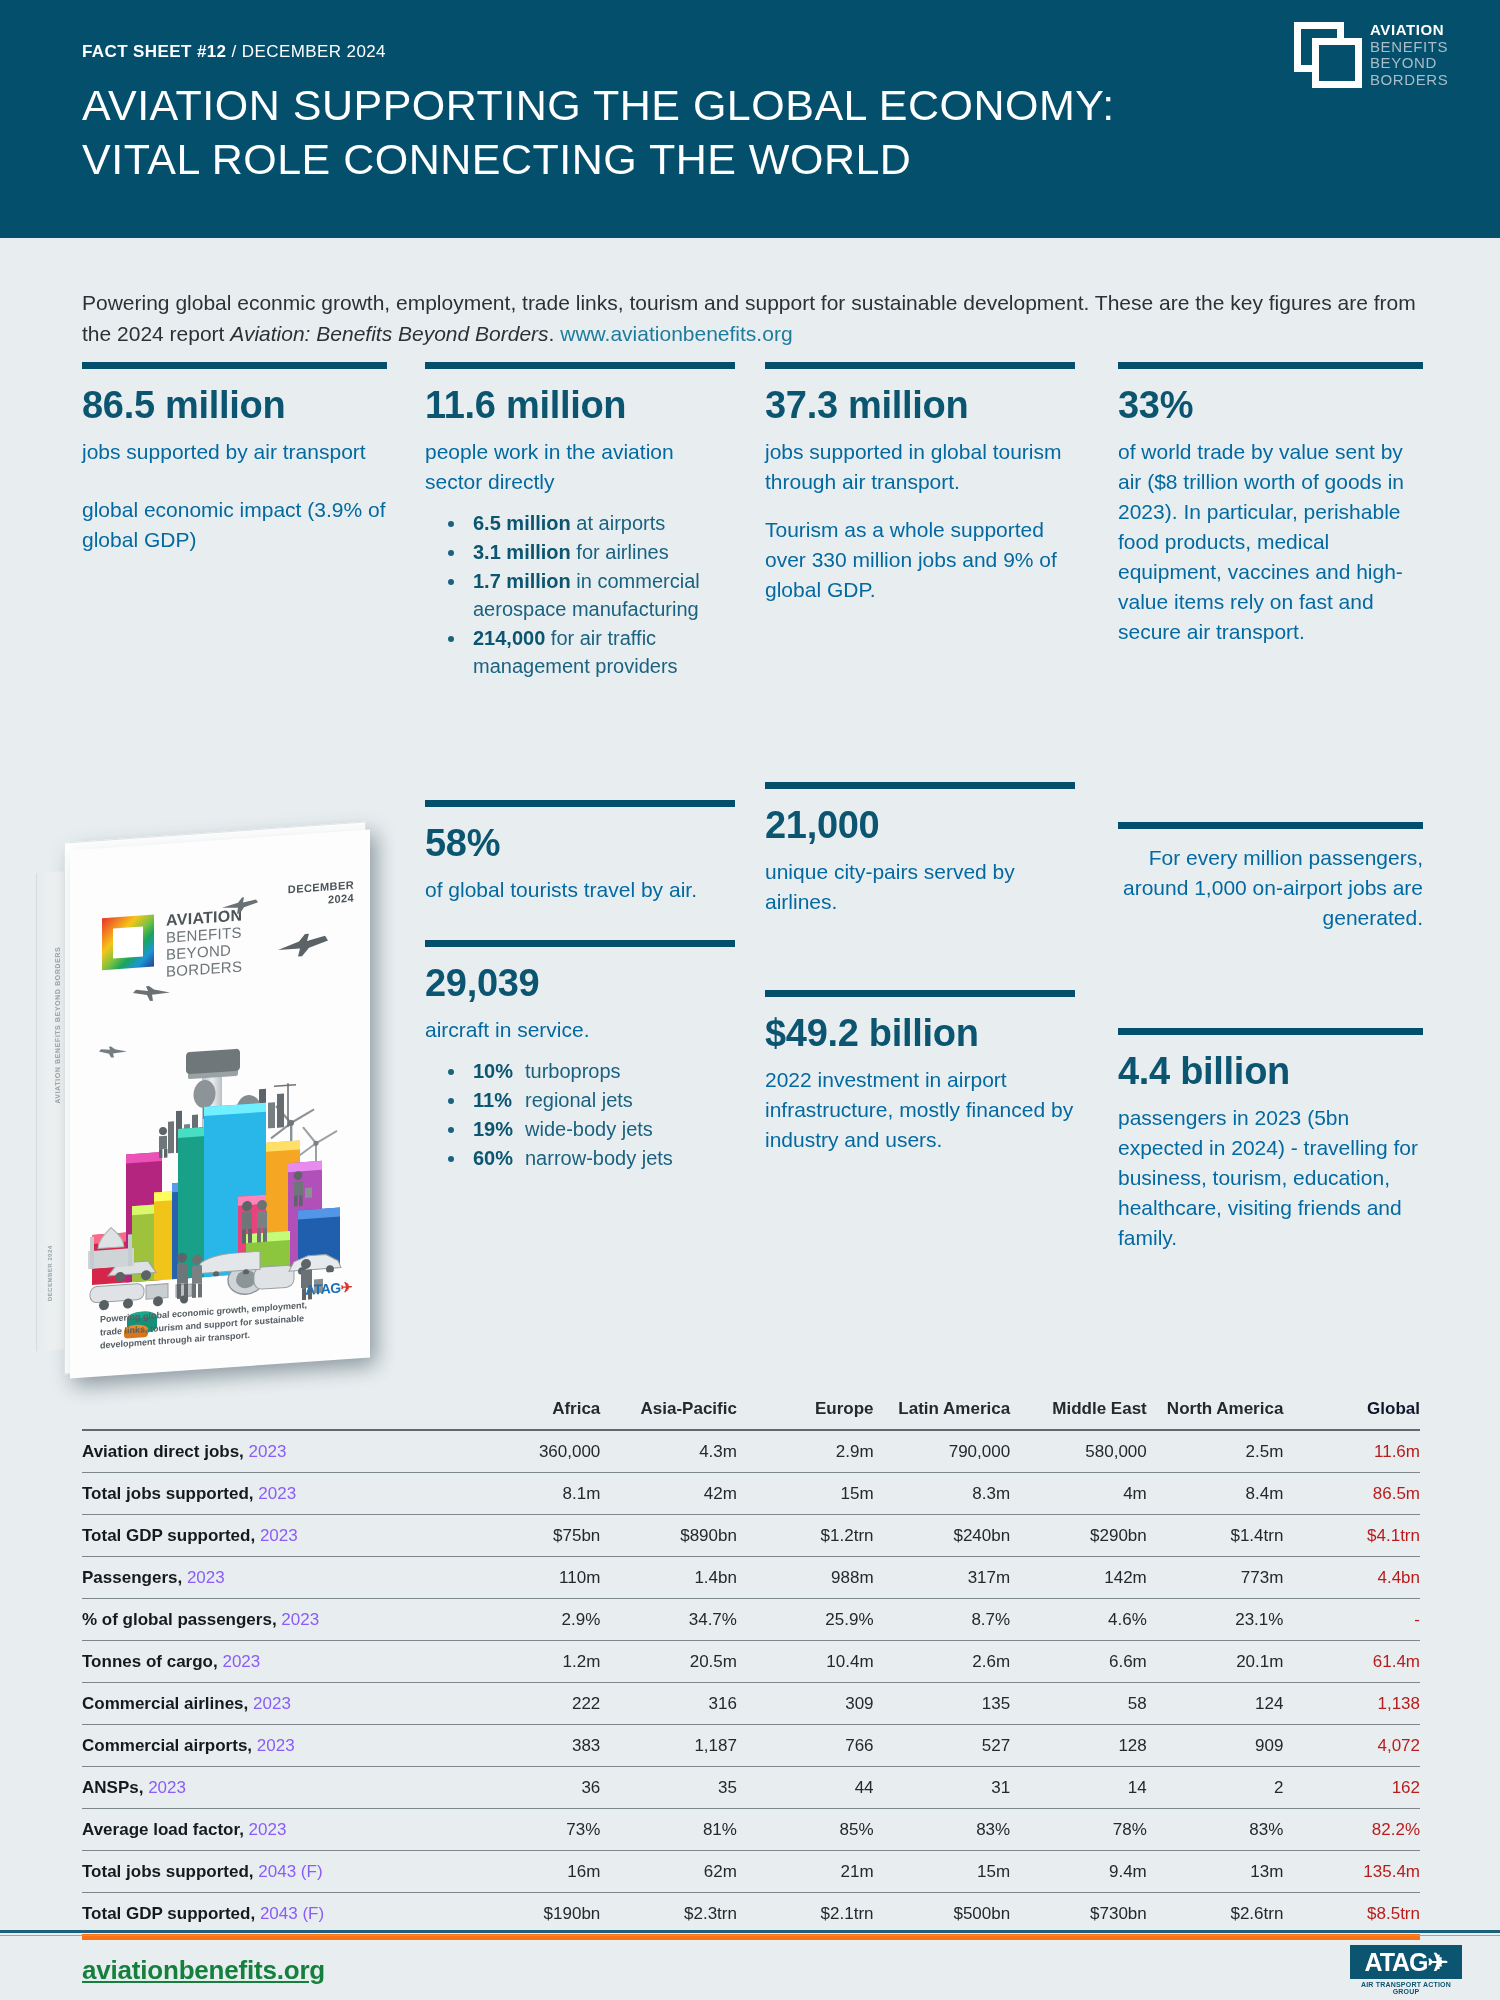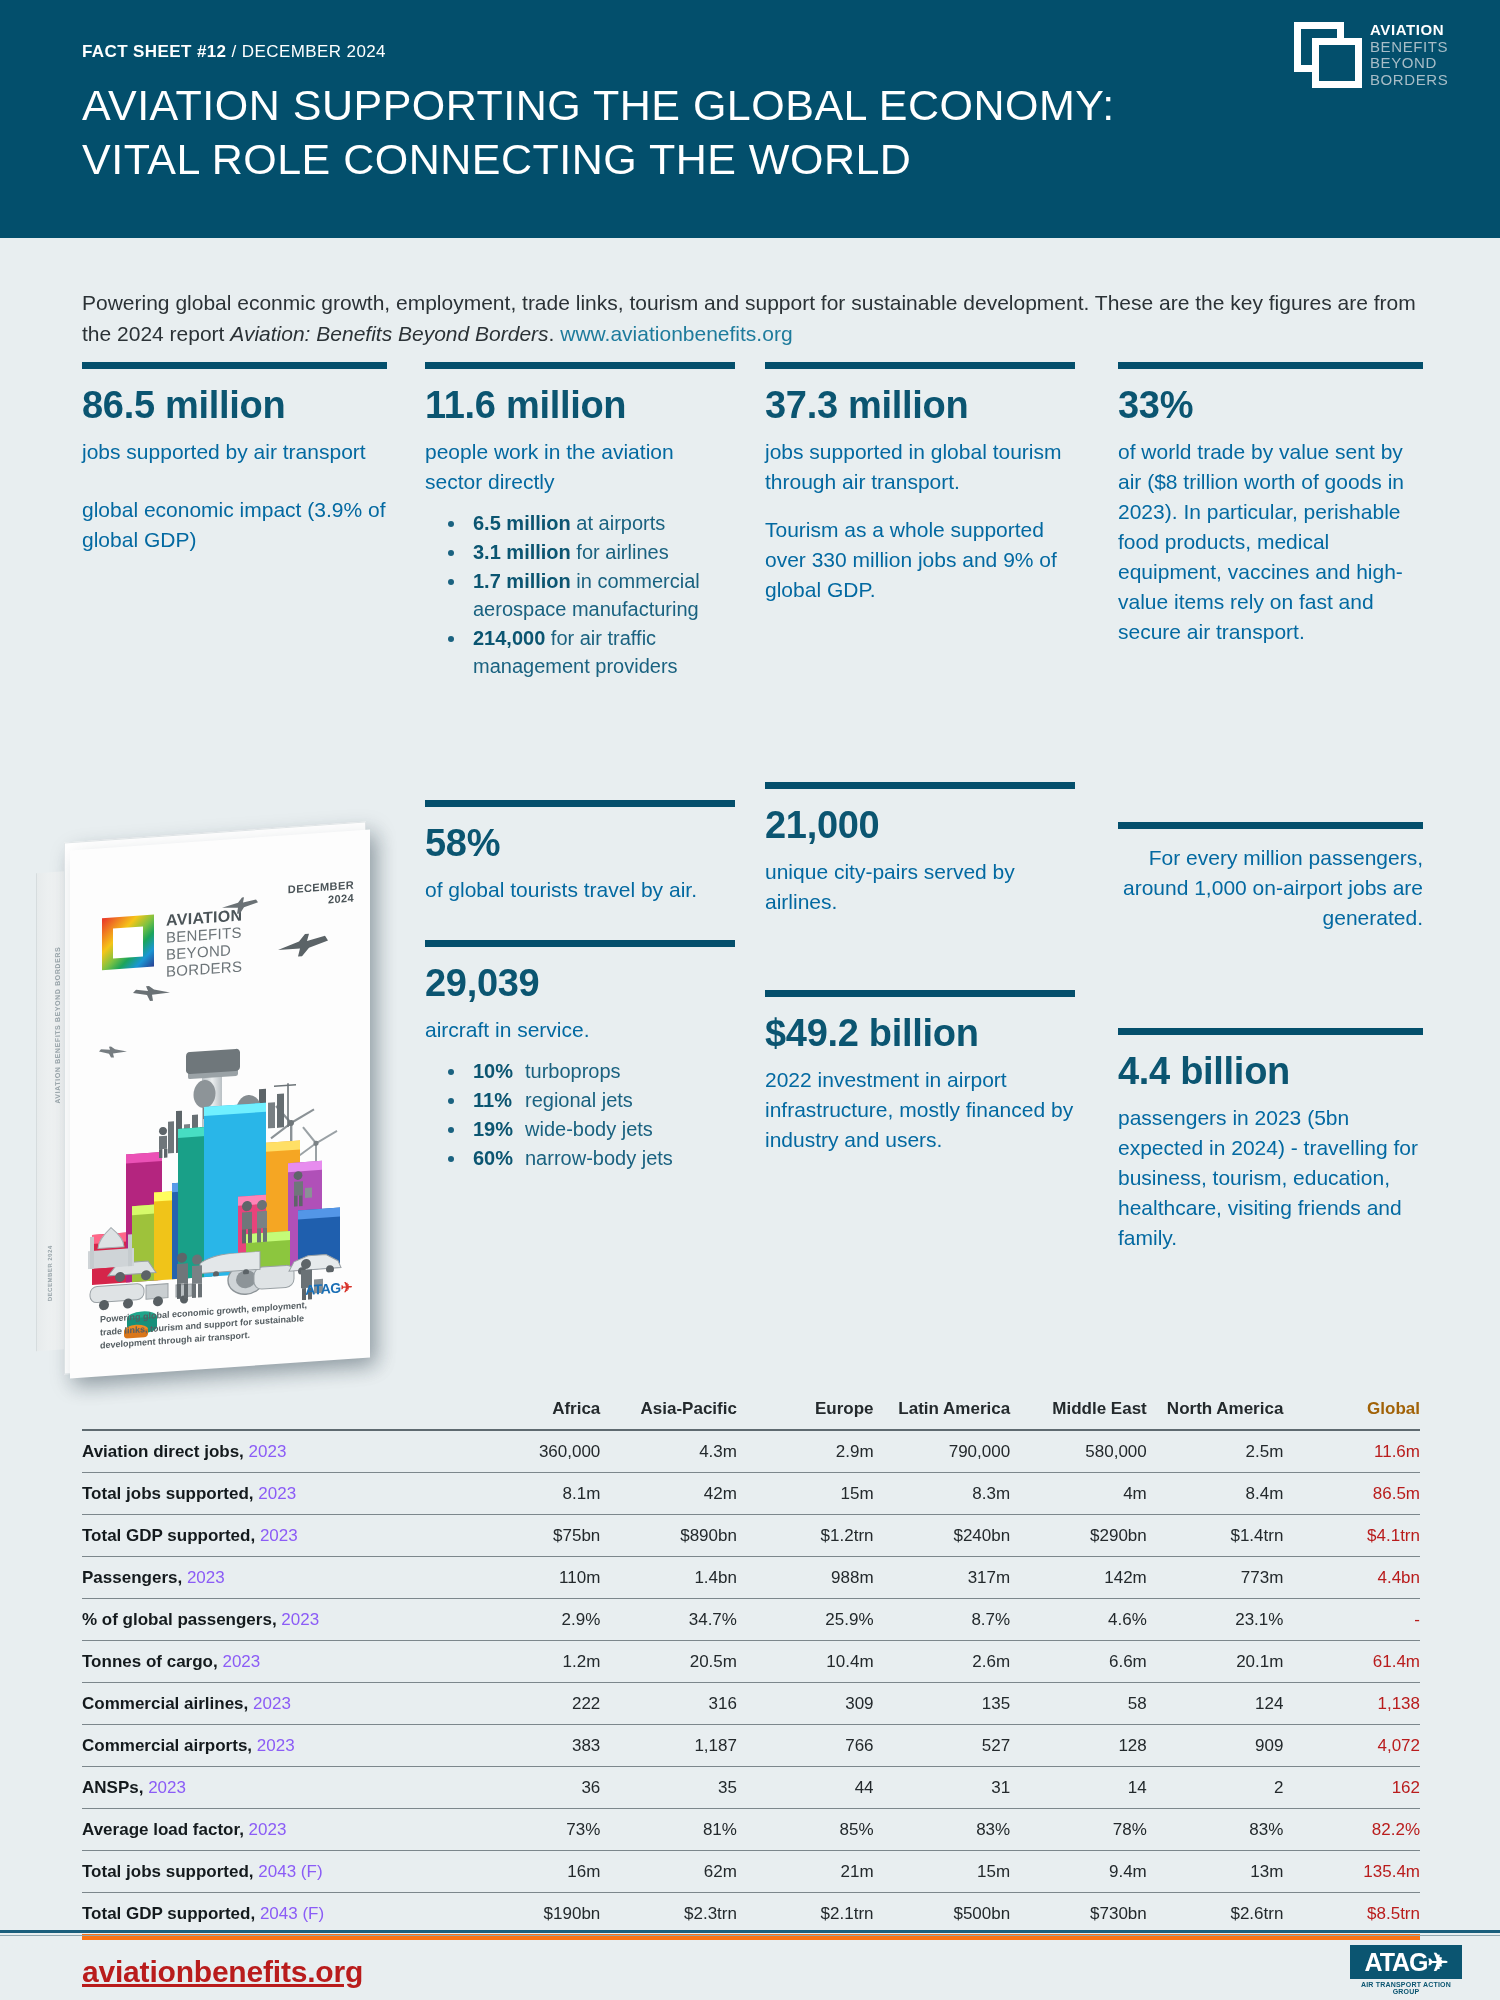--- a/index.html
+++ b/index.html
@@ -136,40 +136,40 @@
 
   
   .tbl{position:absolute;left:82px;top:1398px;width:1338px;}
   table{border-collapse:collapse;width:100%;}
   th,td{font-size:17px;color:#23292c;padding:0;}
   thead th{
     font-weight:bold;vertical-align:bottom;
     padding-bottom:9px;text-align:right;line-height:22px;
   }
   thead th.lbl{text-align:left;}
-  thead th.global{color:#a16207;}
+  thead th.global{color:#0f172a;}
   thead tr th{border-bottom:2px solid #5e6a70;}
   tbody td{
     text-align:right;padding:11px 0 10px 0;
     border-bottom:1px solid #7c878c;white-space:nowrap;
   }
   tbody td.lbl{text-align:left;}
   tbody td.lbl b{font-weight:bold;color:#141a1d;}
   tbody td.lbl span{color:#8b5cf6;}
   tbody td.global{color:#b91c1c;}
   tbody tr:last-child td{border-bottom:6px solid #f97316;}
   col.c-lbl{width:28.5%;}
   col.c-d{width:10.2%;}
 
   
   .footline{position:absolute;left:0;top:1930px;width:1500px;height:3px;background:#1b5f7d;}
   .footline2{position:absolute;left:0;top:1935px;width:1500px;height:1px;background:#8fa6b0;}
   .footurl{
     position:absolute;left:82px;top:1955px;
-    font-size:30px;font-weight:bold;color:#b91c1c;letter-spacing:-.2px;
+    font-size:26px;font-weight:bold;color:#15803d;letter-spacing:-.2px;
   }
   .footatag{position:absolute;right:38px;top:1945px;width:120px;height:48px;}
   .footatag .box{
     position:absolute;right:0;top:0;width:112px;height:34px;background:#0b5571;
     color:#ffffff;font-weight:bold;font-size:25px;letter-spacing:-1px;
     line-height:34px;text-align:center;
   }
   .footatag .sub{
     position:absolute;right:0;top:36px;width:112px;text-align:center;
     font-size:7px;font-weight:bold;color:#0b5571;letter-spacing:.2px;

